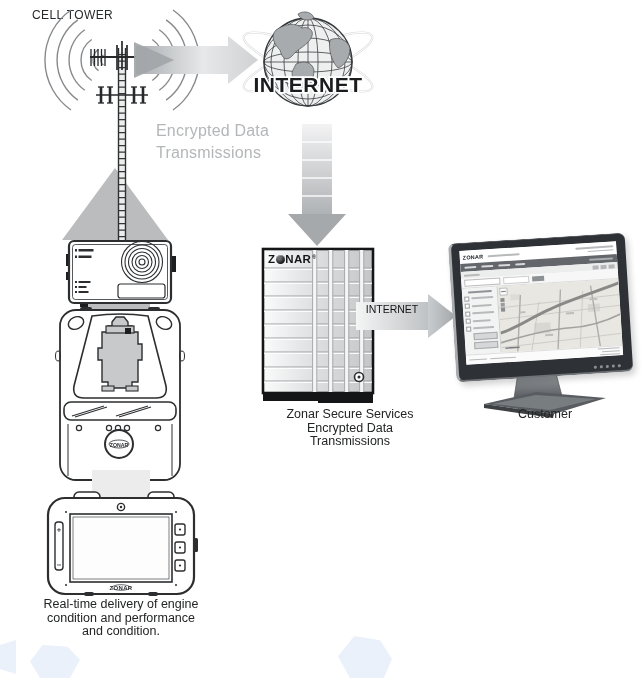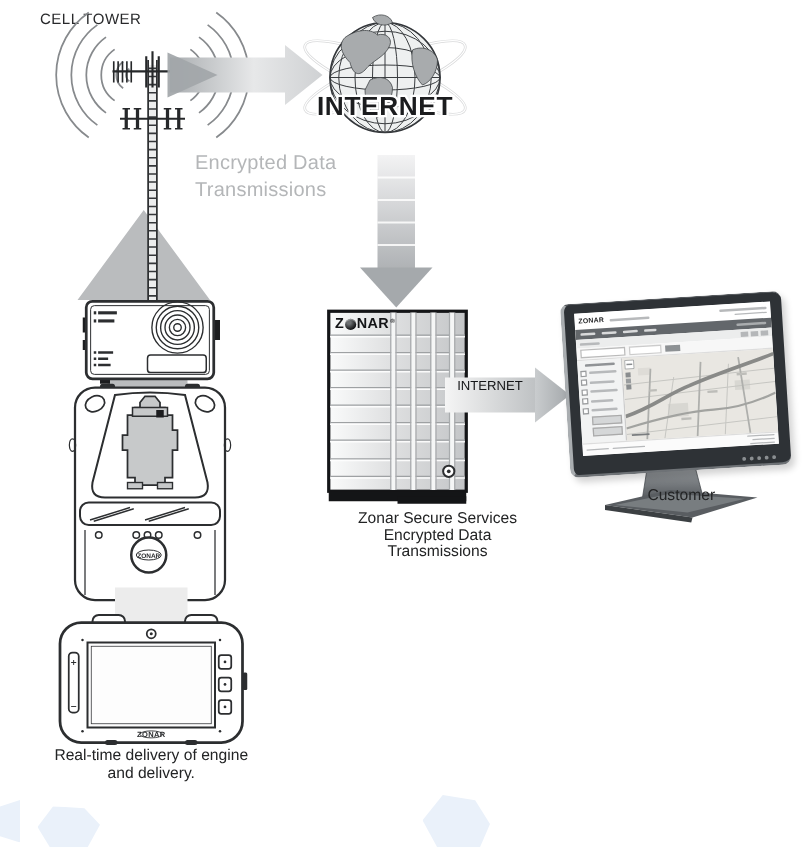--- a/index.html
+++ b/index.html
@@ -504,22 +504,23 @@
         <i></i>
     </div>
   </div>
 
   <div class="abs caption" style="left:248px;top:408px;width:140px;margin-left:32px;">
     <span>Zonar Secure Services</span>
     <span>Encrypted Data</span>
     <span>Transmissions</span>
   </div>
 
-  <div class="abs caption" style="left:470px;top:390px;width:150px;">
+  <div class="abs caption" style="left:470px;top:408px;width:150px;">
     <span>Customer</span>
   </div>
 
   <div class="abs caption" style="left:28px;top:598px;width:186px;">
     <span>Real-time delivery of engine</span>
-    <span>and delivery.</span>
+    <span>condition and performance</span>
+    <span>and condition.</span>
   </div>
 
 </div>
 
 </body></html>

